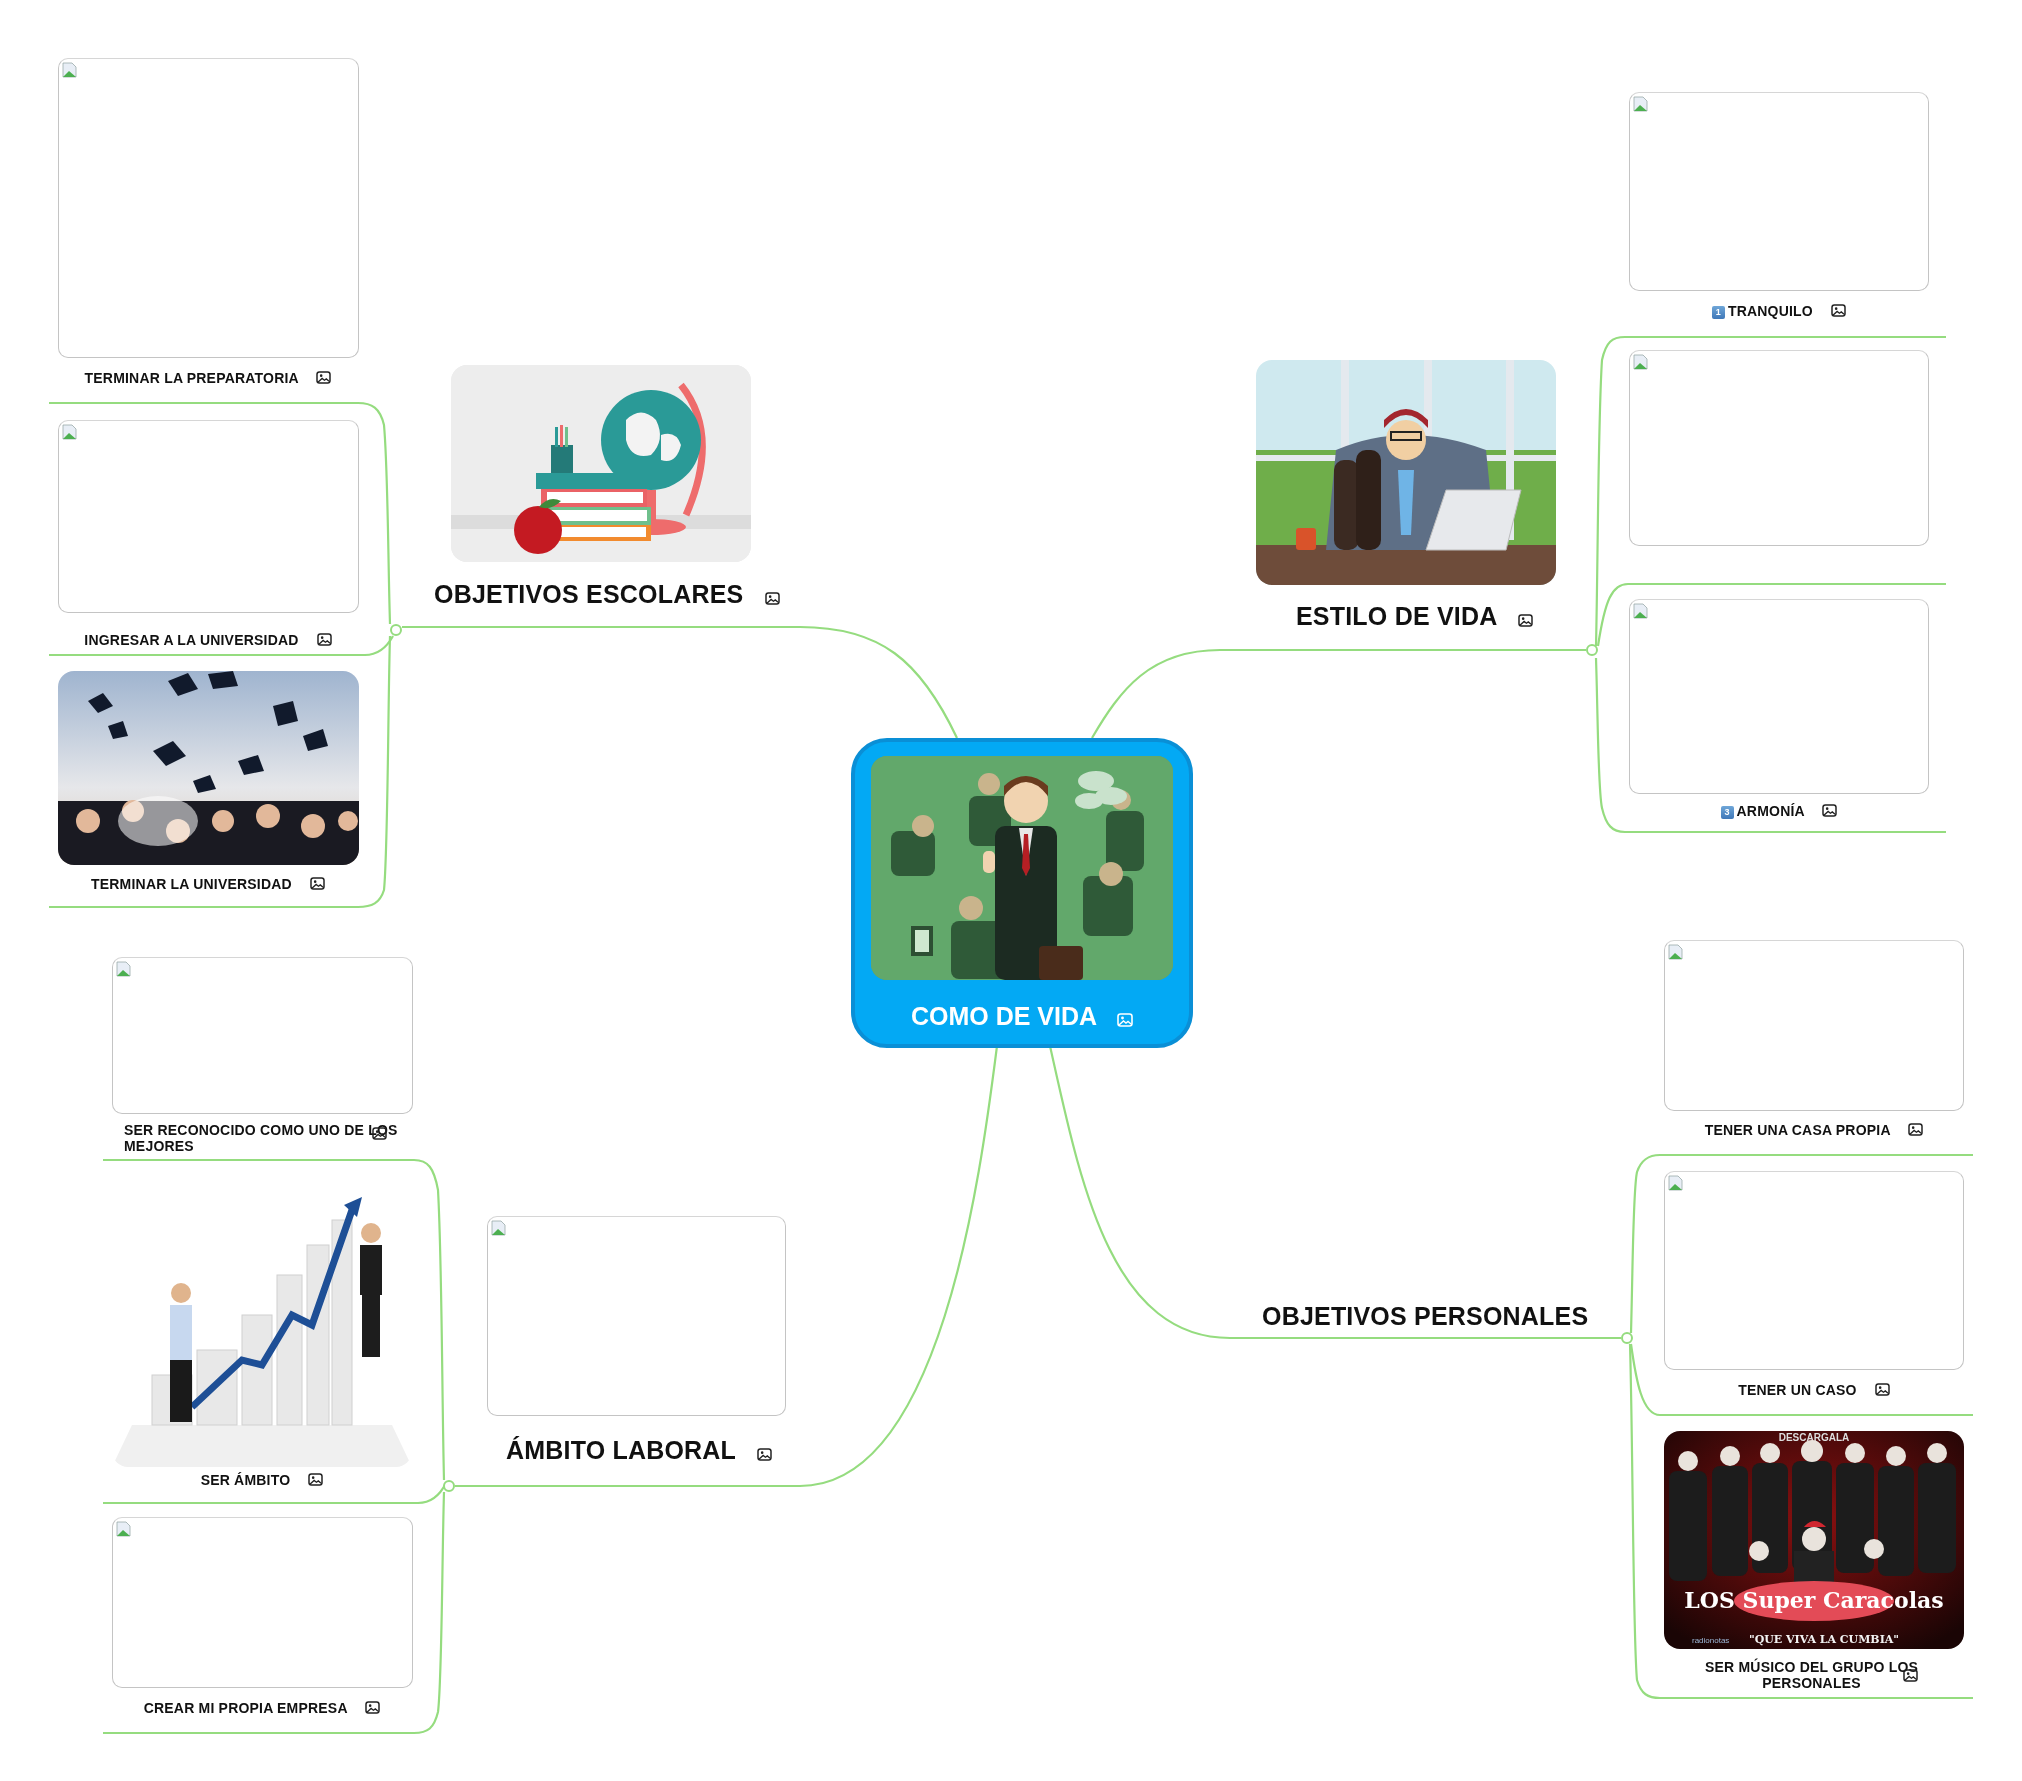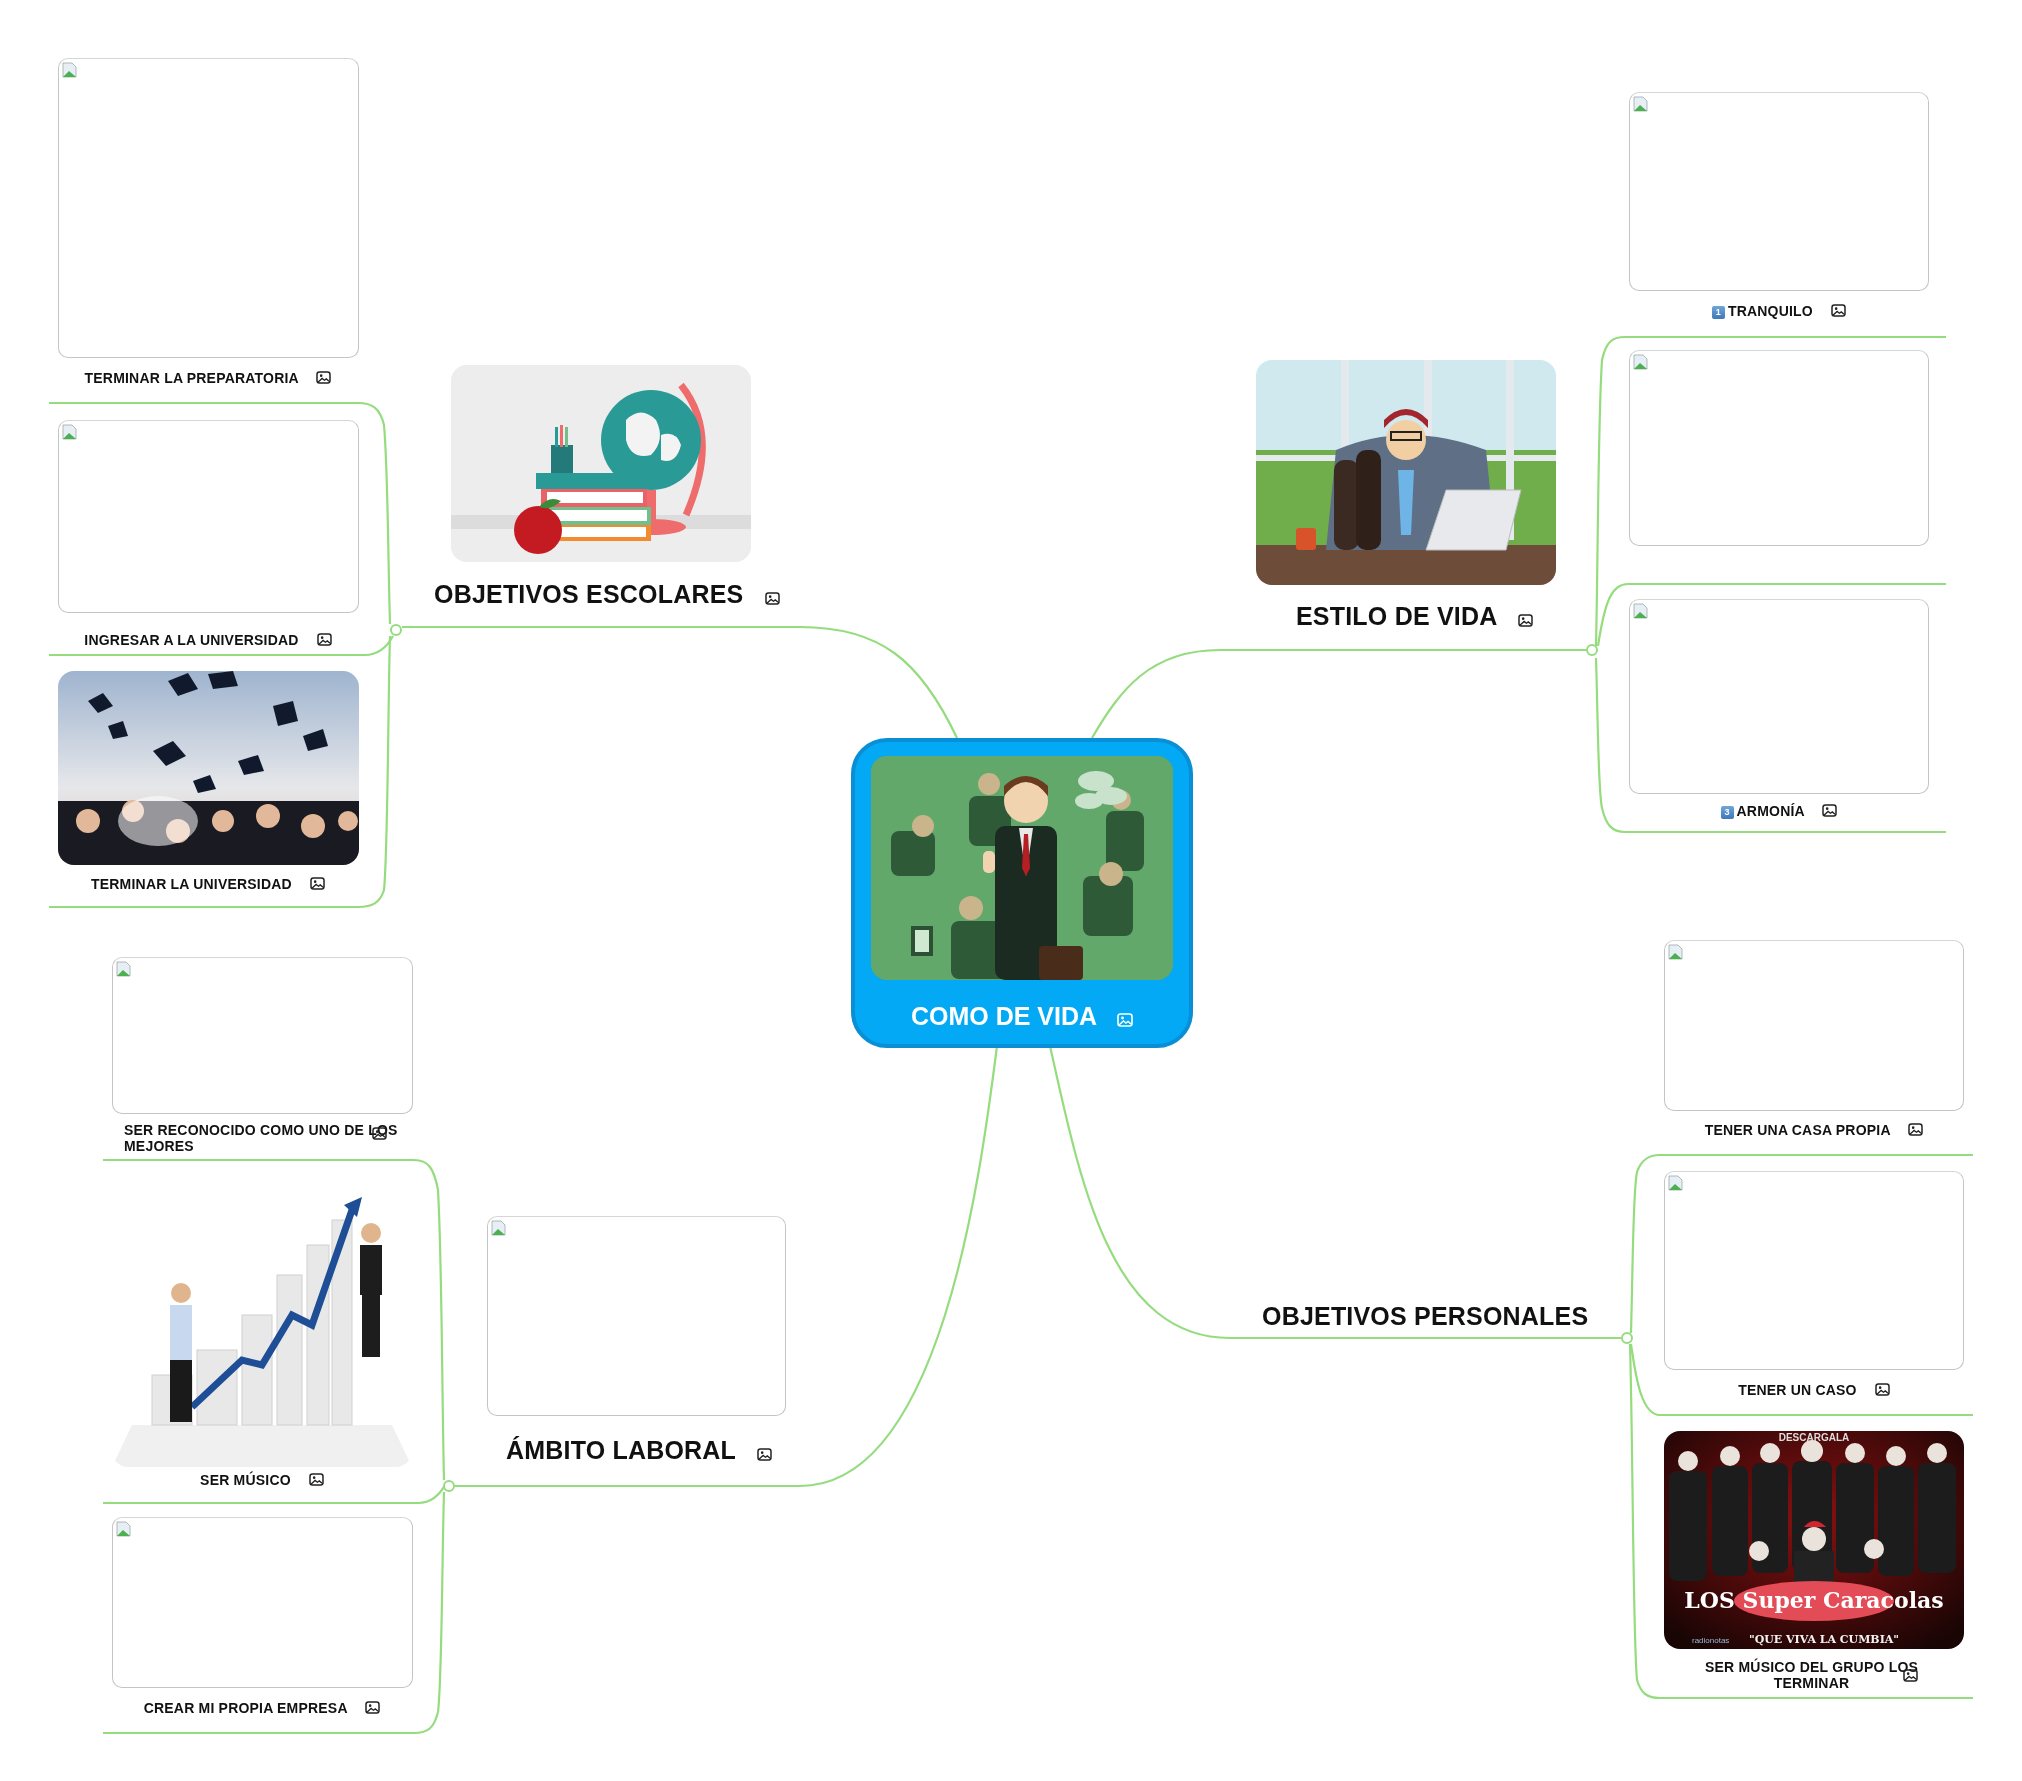--- a/index.html
+++ b/index.html
@@ -354,21 +354,21 @@
       <polygon points="232,30 250,22 245,42" fill="#1e4f96"></polygon>
       <rect x="58" y="130" width="22" height="55" fill="#c7d8ef"></rect>
         <rect x="58" y="185" width="22" height="62" fill="#1a1a1a"></rect>
         <circle cx="69" cy="118" r="10" fill="#e0b48d"></circle>
       <rect x="248" y="70" width="22" height="50" fill="#1d1d1d"></rect>
         <rect x="250" y="120" width="18" height="62" fill="#1d1d1d"></rect>
         <circle cx="259" cy="58" r="10" fill="#e0b48d"></circle>
     </svg>
   </div>
   <div class="label lbl-sm" style="left:112px;width:300px;top:1472px;">
-    <span>SER MÚSICO</span>
+    <span>SER ÁMBITO</span>
     <span class="pic-icon"><svg width="15" height="13" viewBox="0 0 16 14">
           <rect x="1" y="1" width="14" height="12" rx="2.5" fill="none" stroke="#222" stroke-width="1.6"></rect>
           <circle cx="5.5" cy="5" r="1.4" fill="#222"></circle>
           <path d="M2 12 L6.5 8 L9 10 L11 8.5 L14 11" fill="none" stroke="#222" stroke-width="1.4"></path>
         </svg></span>
   </div>
 </div>
 
 <div class="node">
   <div class="imgbox broken" style="left:112px;top:1517px;width:301px;height:171px;">
@@ -462,20 +462,20 @@
       <path d="M140 96 q10 -12 22 0" fill="#d0262f"></path>
       <rect x="130" y="120" width="40" height="55" fill="#222"></rect>
       <ellipse cx="150" cy="170" rx="80" ry="20" fill="#e34b57"></ellipse>
       <text x="150" y="177" fill="#fff" font-size="22" font-weight="bold" text-anchor="middle" font-family="DejaVu Serif, serif">LOS Super Caracolas</text>
       <text x="160" y="212" fill="#f2f2f2" font-size="11" font-weight="bold" text-anchor="middle" font-family="DejaVu Serif, serif">"QUE VIVA LA CUMBIA"</text>
       <text x="28" y="212" fill="#9db9d8" font-size="8" font-family="Liberation Sans, sans-serif">radionotas</text>
     </svg>
   </div>
   <div class="label lbl-sm" style="left:1705px;top:1659px;text-align:center;line-height:16px;">
     <div>SER MÚSICO DEL GRUPO LOS</div>
-    <div>TERMINAR</div>
+    <div>PERSONALES</div>
   </div>
   <span class="pic-icon" style="position:absolute;left:1903px;top:1668px;margin:0;"><svg width="15" height="13" viewBox="0 0 16 14">
         <rect x="1" y="1" width="14" height="12" rx="2.5" fill="none" stroke="#222" stroke-width="1.6"></rect>
         <circle cx="5.5" cy="5" r="1.4" fill="#222"></circle>
         <path d="M2 12 L6.5 8 L9 10 L11 8.5 L14 11" fill="none" stroke="#222" stroke-width="1.4"></path>
       </svg></span>
 </div>
 
 </body></html>

